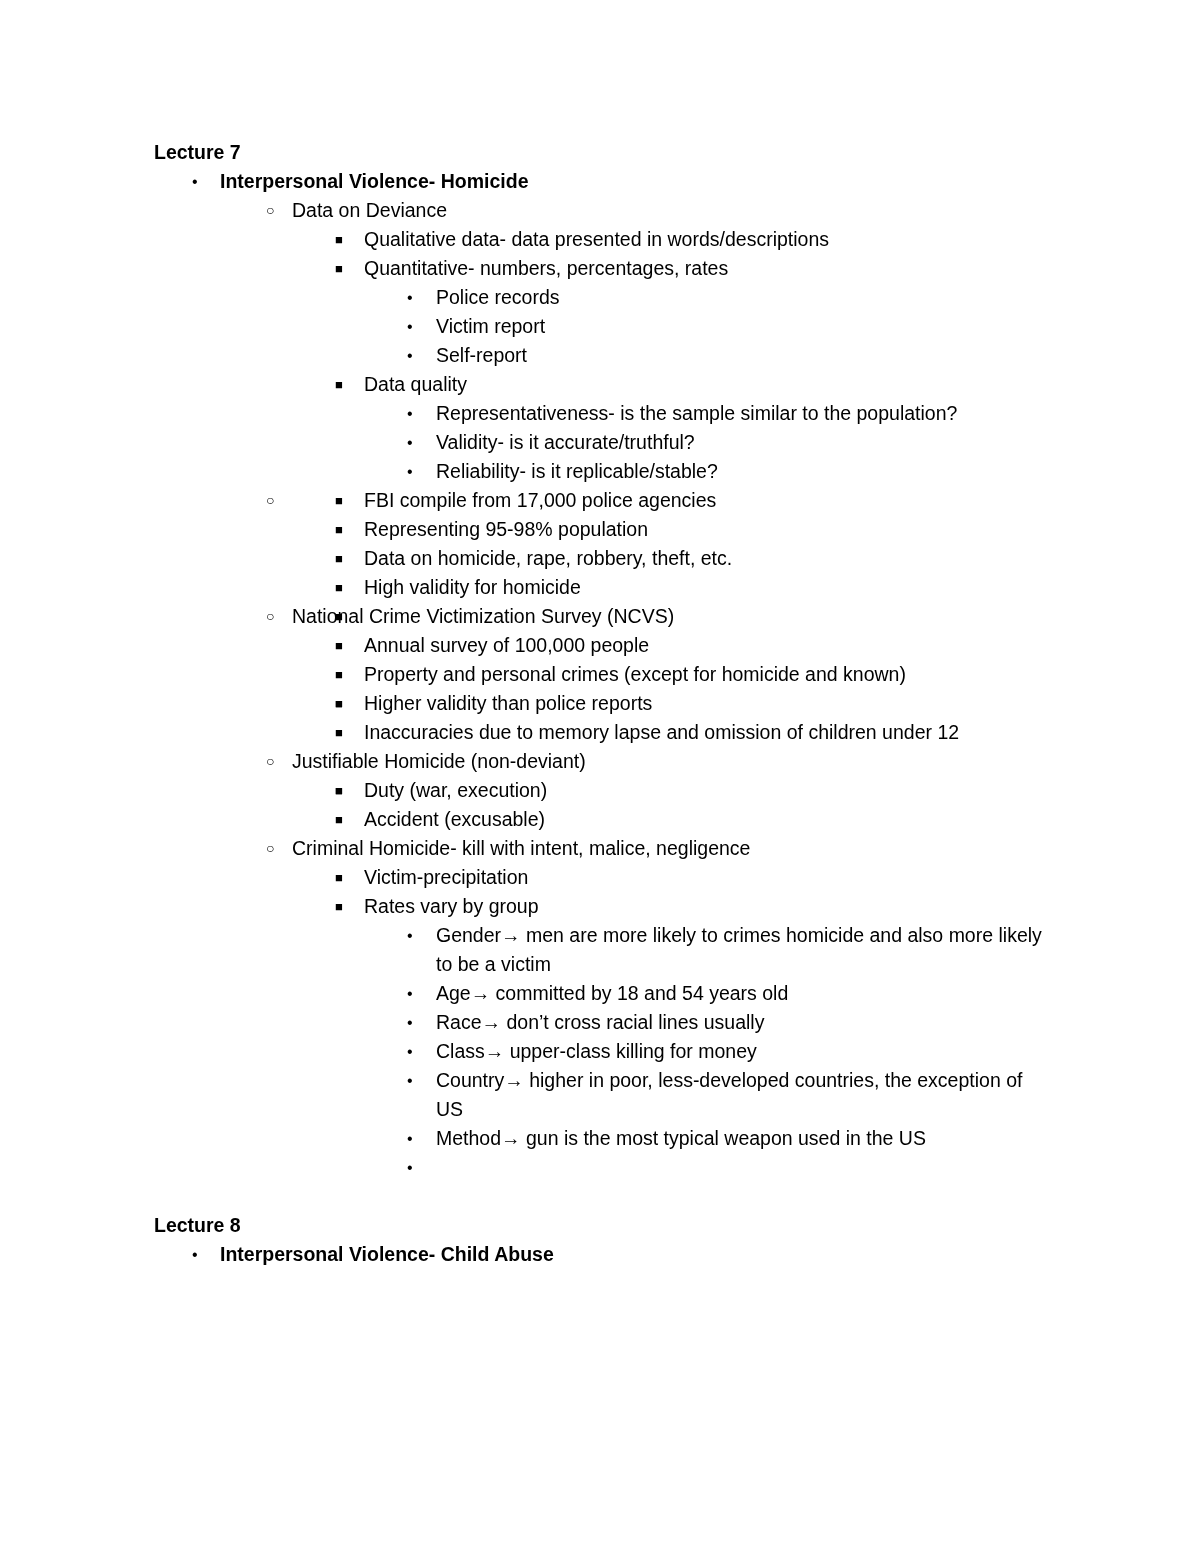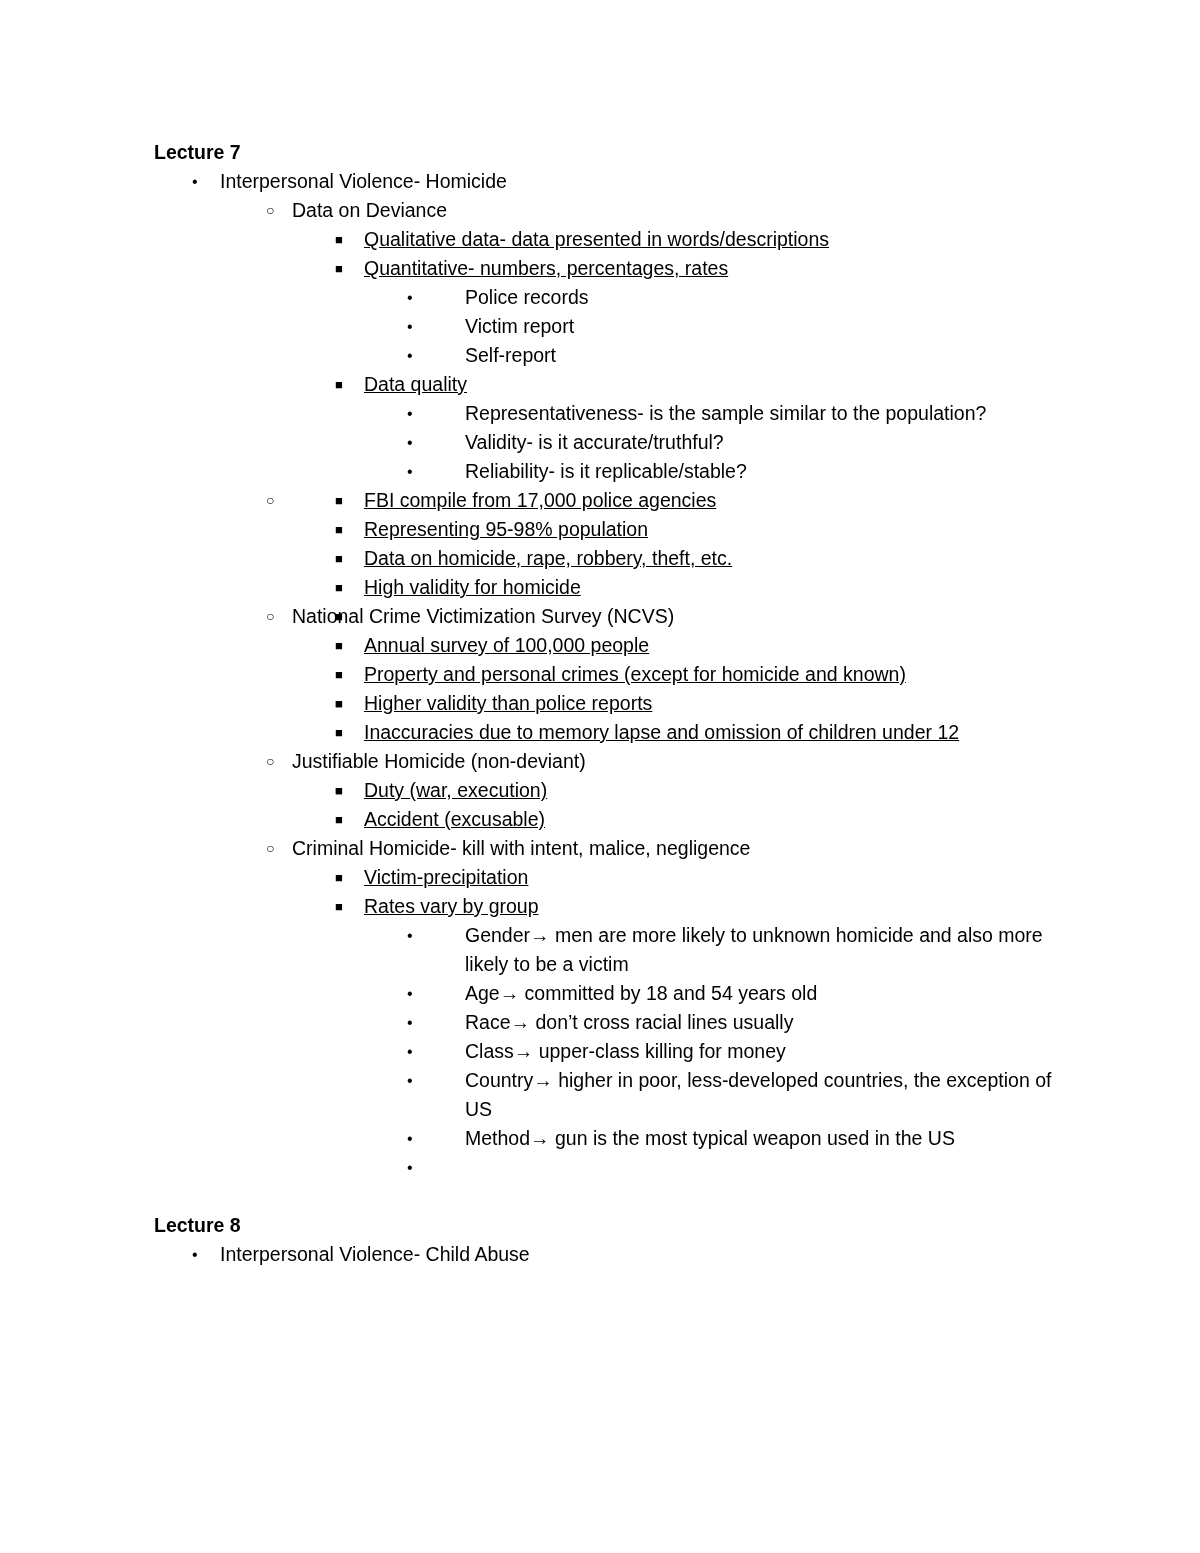--- a/index.html
+++ b/index.html
@@ -79,24 +79,24 @@
   .lvl2 > .marker { left: 112px; font-size: 14px; }
 
   
   .lvl3 { padding-left: 210px; }
   .lvl3 > .marker { left: 181px; font-size: 13px; }
 
   
   .lvl4 { padding-left: 282px; }
   .lvl4 > .marker { left: 253px; font-size: 16px; }
 
-  .lvl4 .label { max-width: 612px; margin-left: 29px; }
-  .lvl3 .label { max-width: 684px; text-decoration: underline; }
+  .lvl4 .label { max-width: 612px; }
+  .lvl3 .label { max-width: 684px; }
   .lvl2 .label { max-width: 756px; }
-  .lvl1 .label { max-width: 828px; }
+  .lvl1 .label { max-width: 828px; font-weight: bold; }
 </style>
 </head>
 <body style="color: rgb(0, 0, 0);">
 
 <div class="page" style="background: rgb(255, 255, 255);">
   <div class="content" id="notes-body">
       <div class="section-heading">Lecture 7</div>
       <div class="item lvl1">
         <span class="marker">•</span>
         <span class="label">Interpersonal Violence- Homicide</span>
@@ -208,21 +208,21 @@
       <div class="item lvl3">
         <span class="marker">■</span>
         <span class="label">Victim-precipitation</span>
       </div>
       <div class="item lvl3">
         <span class="marker">■</span>
         <span class="label">Rates vary by group</span>
       </div>
       <div class="item lvl4">
         <span class="marker">•</span>
-        <span class="label">Gender→ men are more likely to unknown homicide and also more likely to be a victim</span>
+        <span class="label">Gender→ men are more likely to crimes homicide and also more likely to be a victim</span>
       </div>
       <div class="item lvl4">
         <span class="marker">•</span>
         <span class="label">Age→ committed by 18 and 54 years old</span>
       </div>
       <div class="item lvl4">
         <span class="marker">•</span>
         <span class="label">Race→ don’t cross racial lines usually</span>
       </div>
       <div class="item lvl4">

